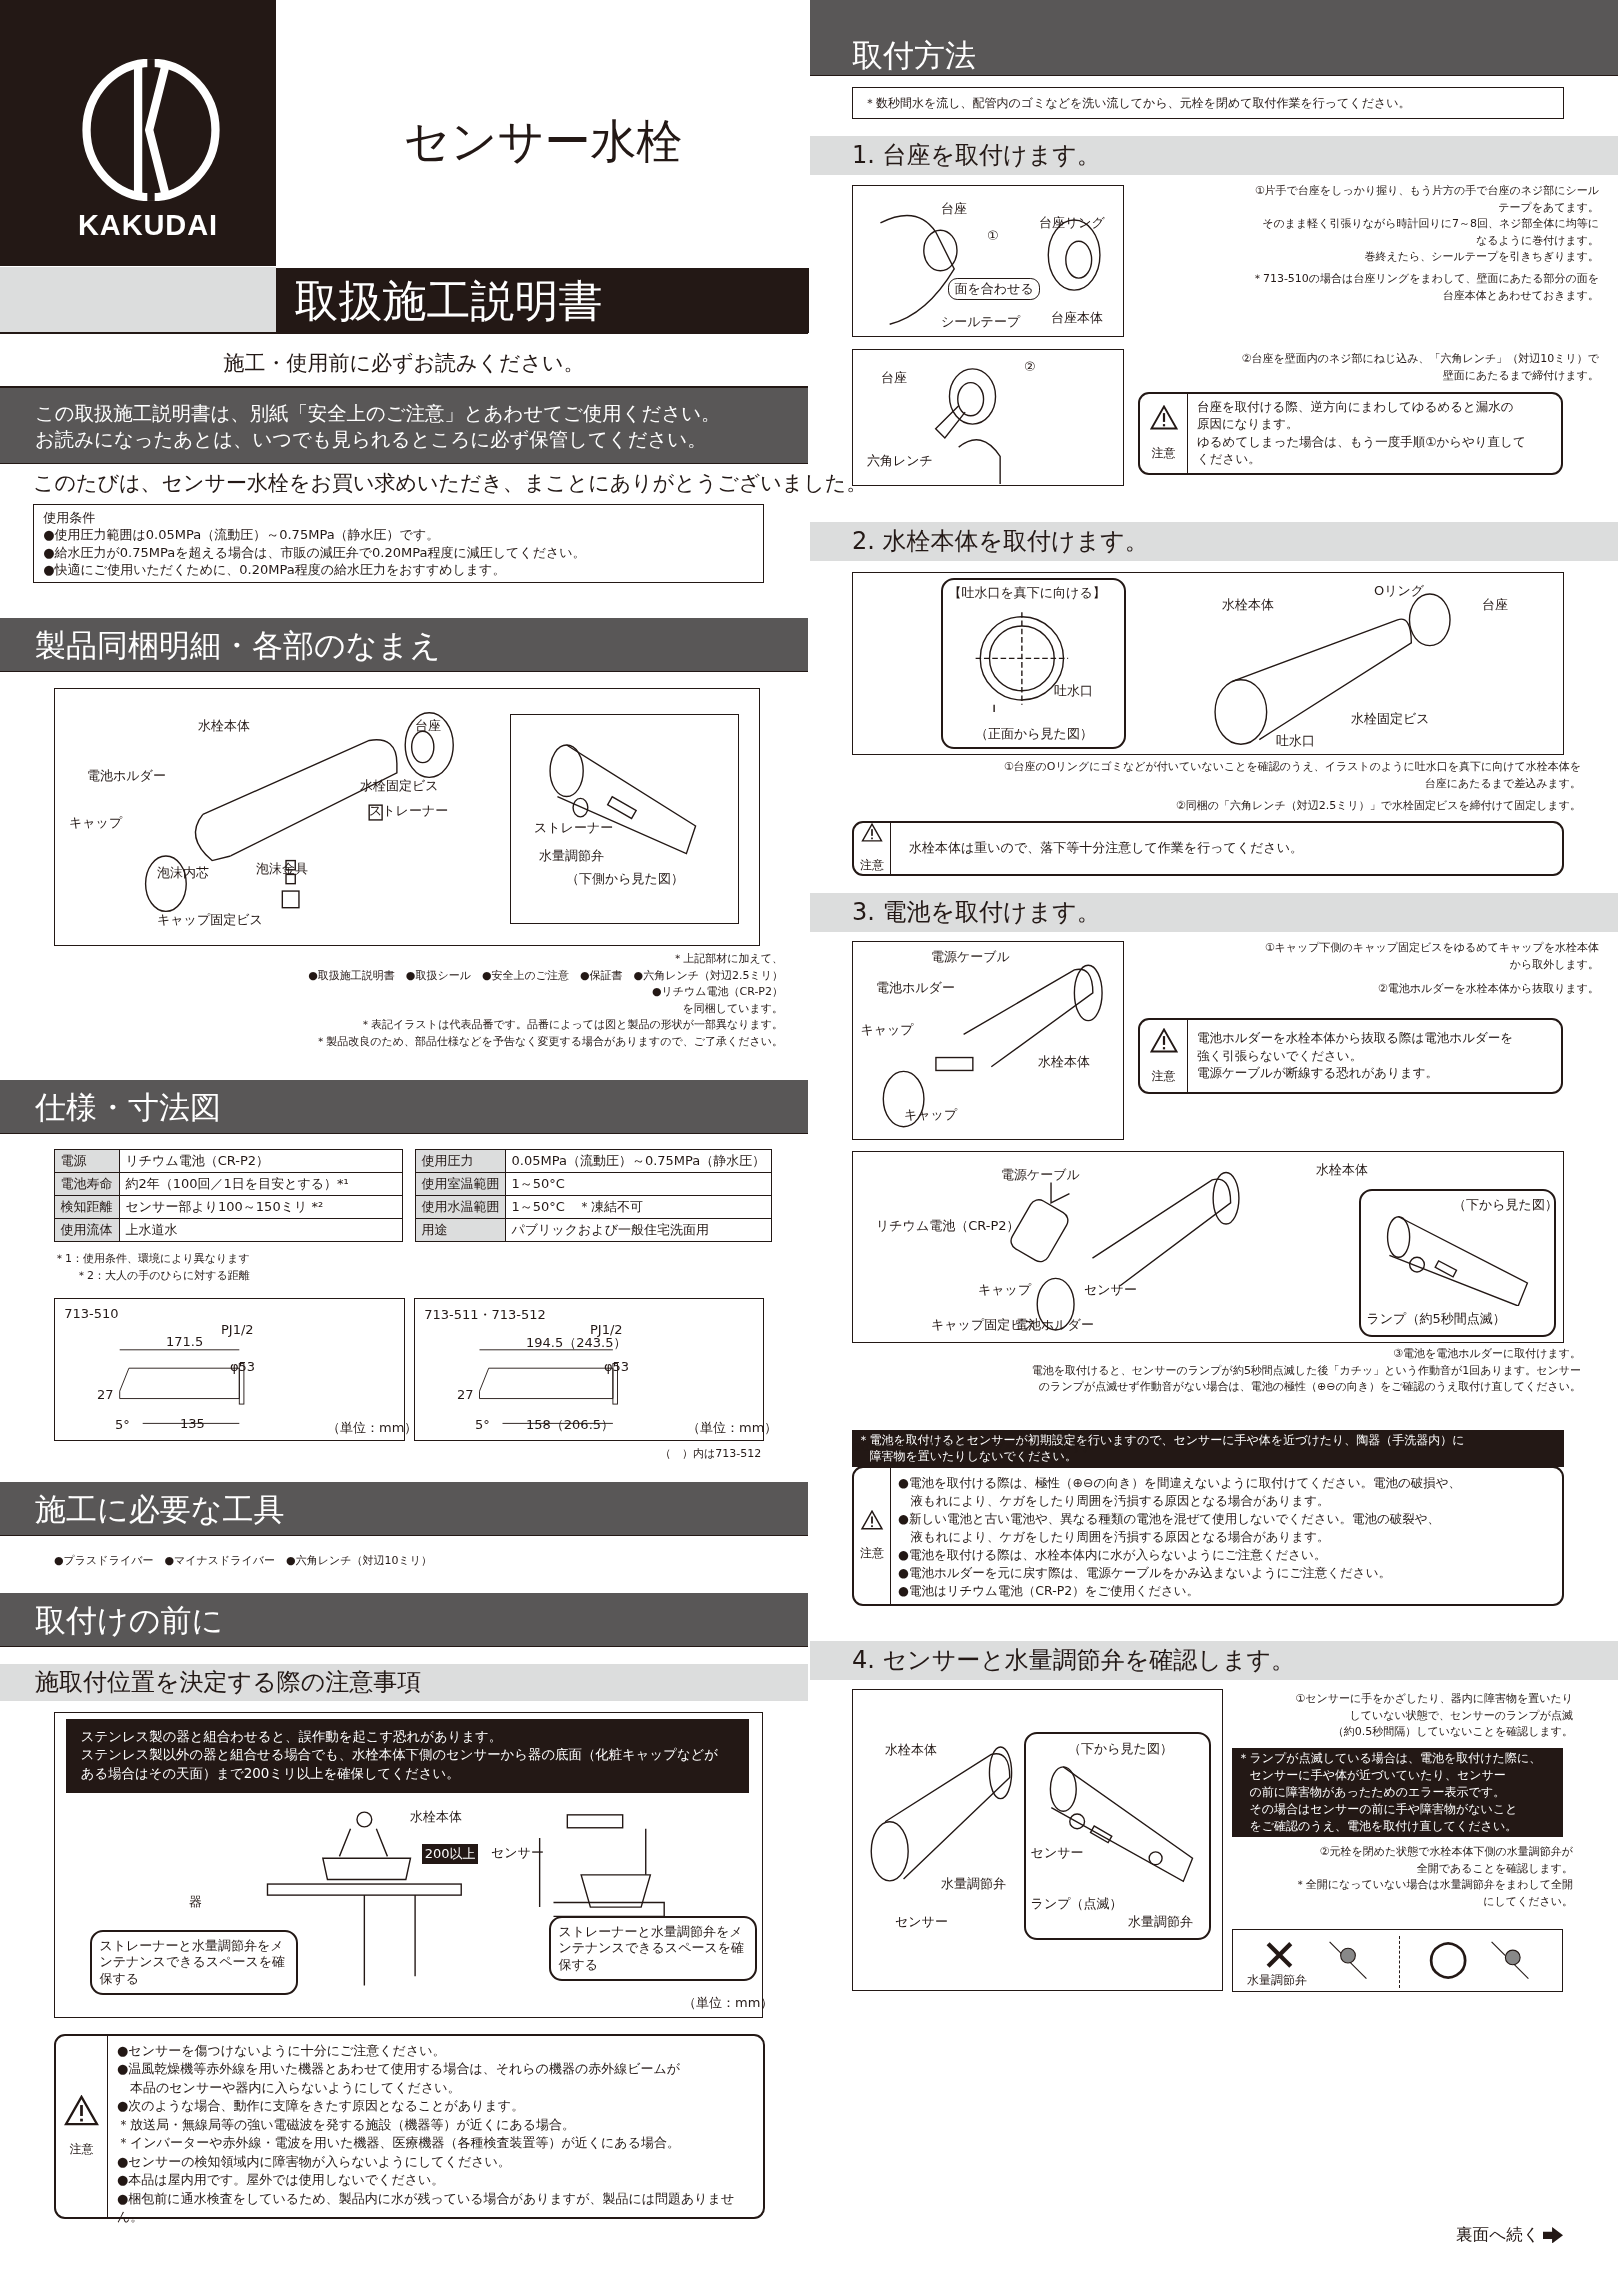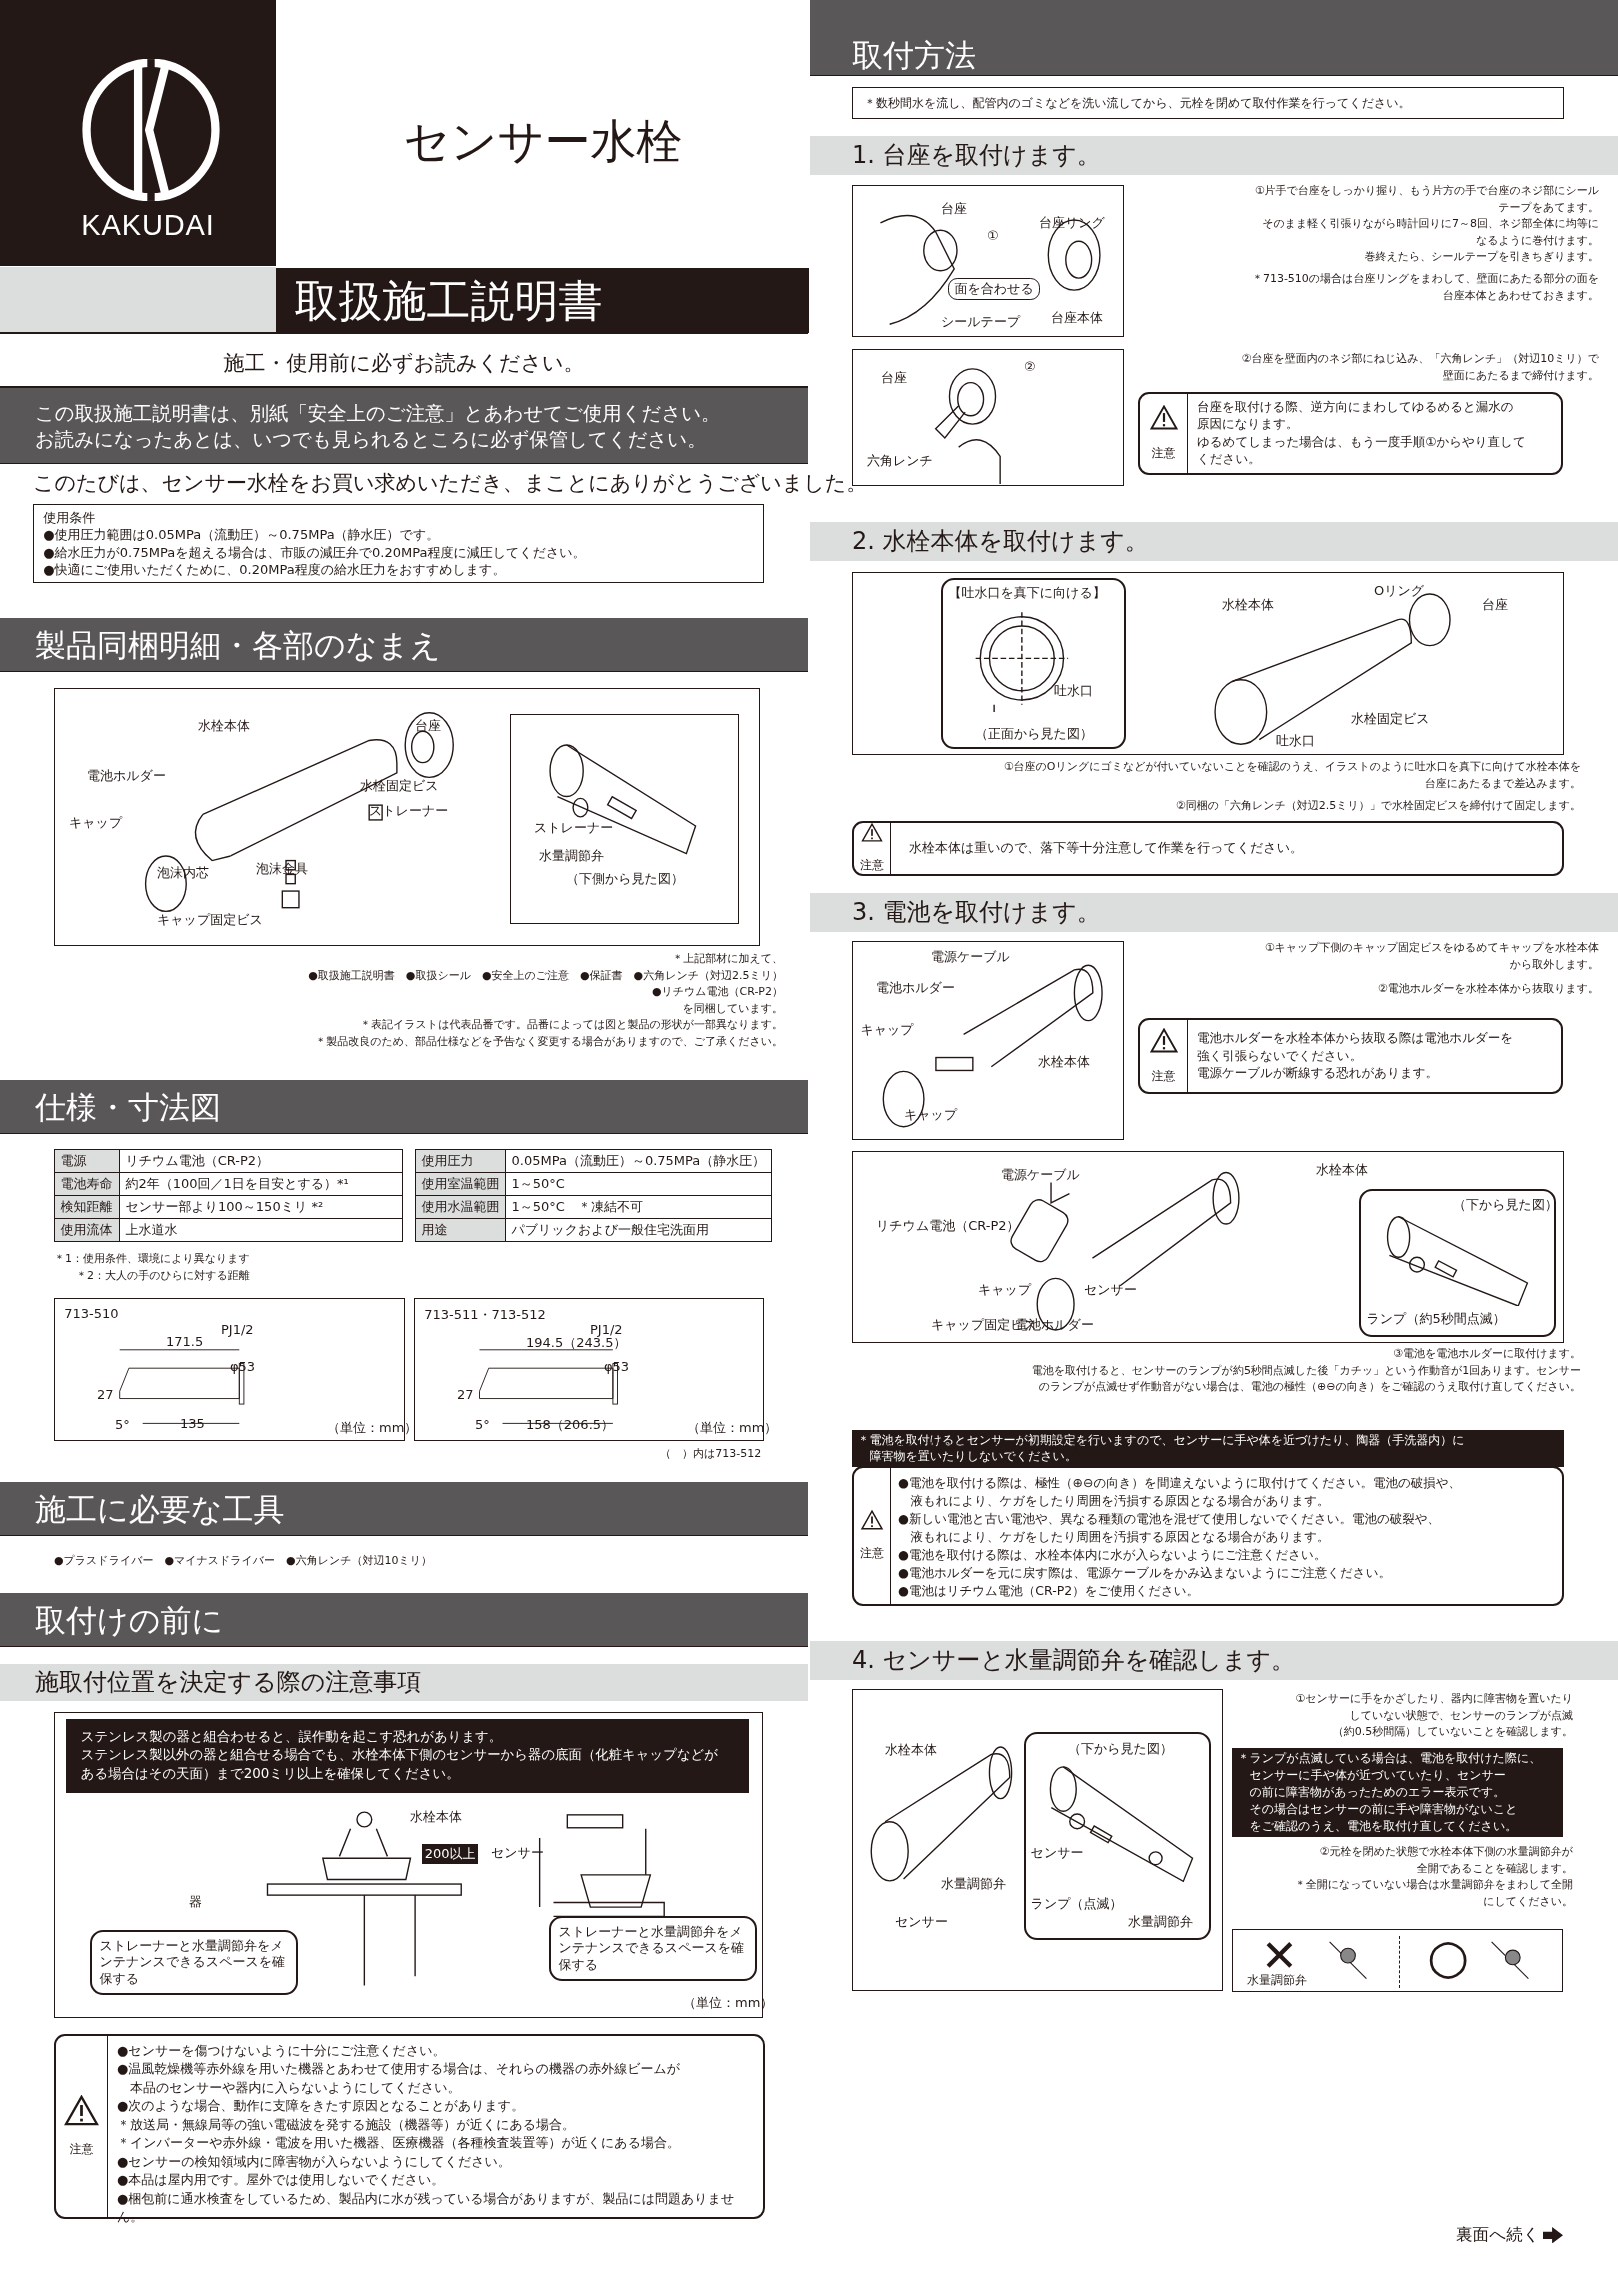--- a/index.html
+++ b/index.html
@@ -5,21 +5,21 @@
   * { box-sizing: border-box; margin: 0; padding: 0; }
   html, body { width: 1619px; height: 2289px; background: #fff; }
   body { position: relative; font-family: "DejaVu Sans", "Liberation Sans", sans-serif; color: #231815; overflow: hidden; }
   .abs { position: absolute; }
   .col-left { position: absolute; left: 0; top: 0; width: 808px; height: 2289px; }
   .col-right { position: absolute; left: 810px; top: 0; width: 808px; height: 2289px; }
 
   
   .logo-block { position: absolute; left: 0; top: 0; width: 276px; height: 266px; background: #231815; }
   .logo-block .mark { position: absolute; left: 81px; top: 59px; width: 140px; height: 142px; }
-  .logo-block .word { position: absolute; left: 0; width: 296px; top: 209px; text-align: center; color: #fff; font-family: "Liberation Sans", sans-serif; font-weight: normal; font-size: 29px; letter-spacing: 0.9px; }
+  .logo-block .word { position: absolute; left: 0; width: 296px; top: 209px; text-align: center; color: #fff; font-family: "Liberation Sans", sans-serif; font-weight: bold; font-size: 29px; letter-spacing: 0.9px; }
   .title-main { position: absolute; left: 277px; top: 111px; width: 532px; text-align: center; font-size: 46px; font-weight: 500; color: #231815; }
   .gray-strip { position: absolute; left: 0; top: 267px; width: 276px; height: 66px; background: #dcdddd; }
   .subtitle-bar { position: absolute; left: 276px; top: 268px; width: 533px; height: 65px; background: #231815; color: #fff; font-size: 44px; padding-left: 18.5px; line-height: 65px; }
   .hline { position: absolute; left: 0; width: 808px; height: 1.8px; background: #231815; }
   .read-first { position: absolute; left: 0; top: 349px; width: 808px; text-align: center; font-size: 21px; }
 
   .notice-dark { position: absolute; left: 0; top: 388px; width: 808px; height: 76px; background: #595757; color: #fff; font-size: 19.4px; padding: 13px 0 0 35px; line-height: 26px; border-bottom: 1.8px solid #231815; }
   .thanks { position: absolute; left: 33px; top: 469px; font-size: 21px; white-space: nowrap; }
   .cond-box { position: absolute; left: 33px; top: 504px; width: 731px; height: 79px; border: 1.4px solid #231815; padding: 3.7px 9.2px; font-size: 13px; line-height: 17.5px; }
 

